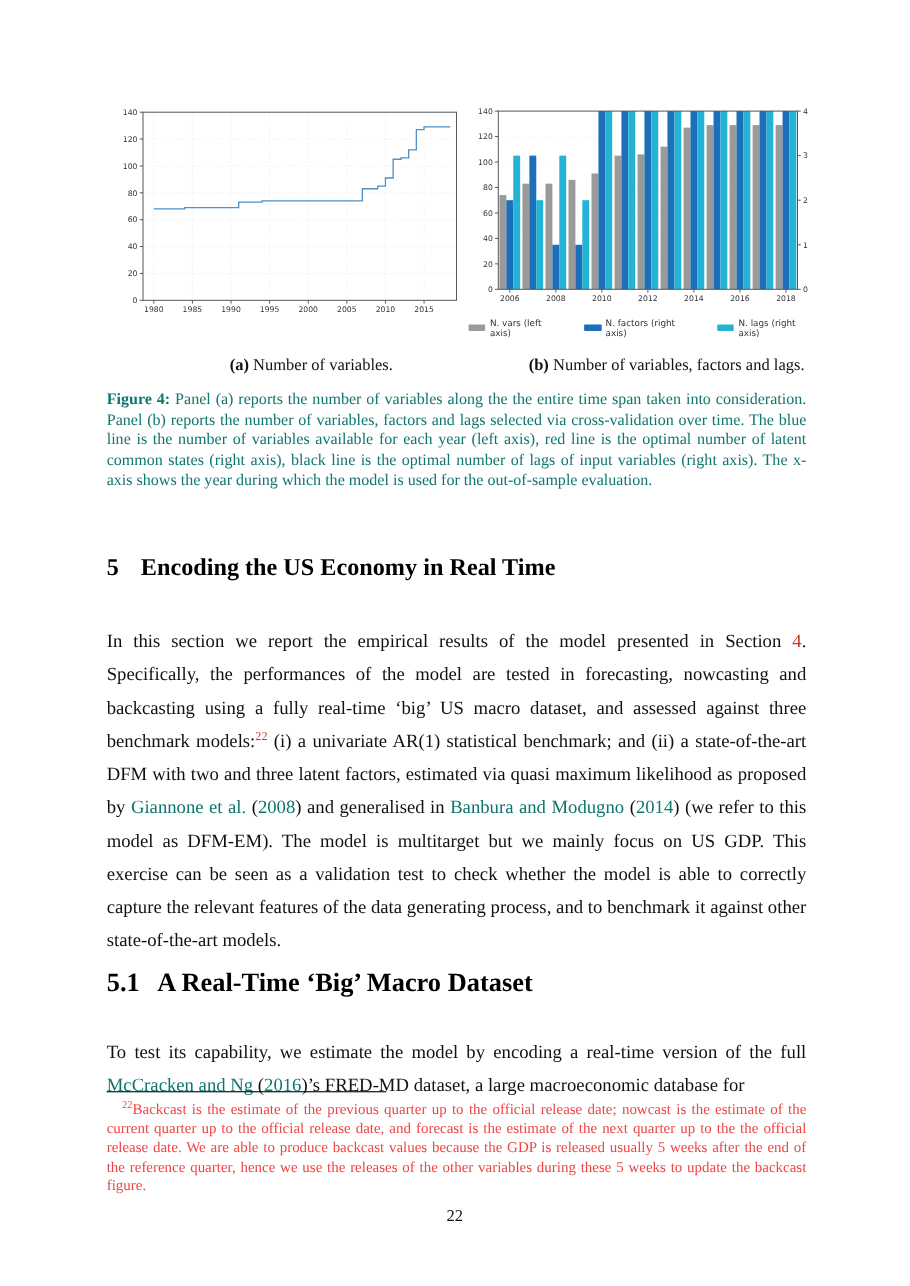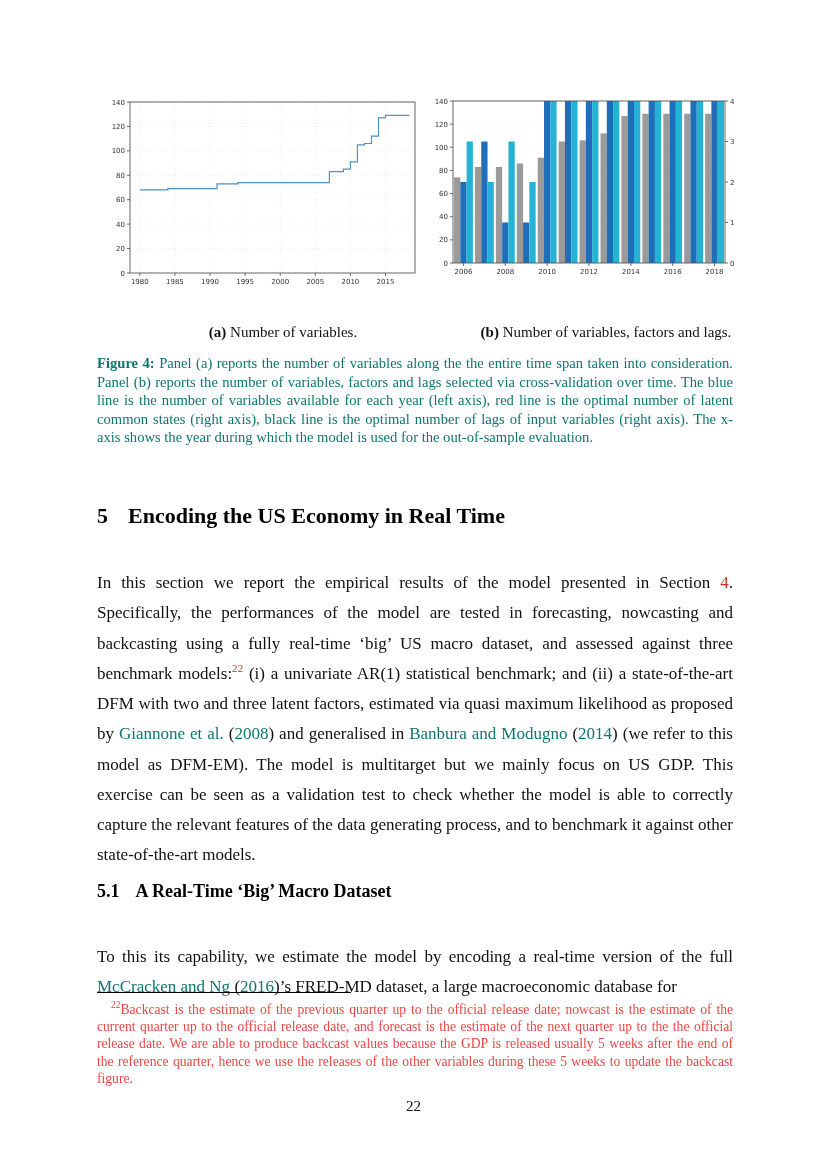--- a/index.html
+++ b/index.html
@@ -25,21 +25,21 @@
   
   .figure-caption{
     position:absolute;top:354px;left:97px;width:636px;
     font-size:14.6px;line-height:1.27;text-align:justify;color:#0f766e;
   }
   .figure-caption .figlabel{font-weight:bold;}
   
   .sec-heading{position:absolute;left:97px;font-weight:bold;color:#000;}
   .sec5{top:503px;font-size:22px;}
   .sec5 .sec-num{margin-right:20px;}
-  .sec51{top:881px;font-size:18px;}
+  .sec51{top:881px;font-size:24px;}
   .sec51 .sec-num{margin-right:16px;}
   
   .body-para{
     position:absolute;left:97px;width:636px;
     font-size:17px;line-height:1.78;text-align:justify;color:#111;
   }
   .para1{top:551px;}
   .para2{top:925px;}
   .ref-link{color:#cc3328;text-decoration:none;}
   .cite-link{color:#0f766e;text-decoration:none;}
@@ -199,41 +199,55 @@
           <line x1="163" x2="163" y1="168" y2="171" stroke="#444" stroke-width="0.8"></line>
           <text x="163" y="179" text-anchor="middle" font-size="7" fill="#333" font-family="&quot;DejaVu Sans&quot;,sans-serif">2012</text>
           <line x1="204.84615384615384" x2="204.84615384615384" y1="168" y2="171" stroke="#444" stroke-width="0.8"></line>
           <text x="204.84615384615384" y="179" text-anchor="middle" font-size="7" fill="#333" font-family="&quot;DejaVu Sans&quot;,sans-serif">2014</text>
           <line x1="246.6923076923077" x2="246.6923076923077" y1="168" y2="171" stroke="#444" stroke-width="0.8"></line>
           <text x="246.6923076923077" y="179" text-anchor="middle" font-size="7" fill="#333" font-family="&quot;DejaVu Sans&quot;,sans-serif">2016</text>
           <line x1="288.53846153846155" x2="288.53846153846155" y1="168" y2="171" stroke="#444" stroke-width="0.8"></line>
           <text x="288.53846153846155" y="179" text-anchor="middle" font-size="7" fill="#333" font-family="&quot;DejaVu Sans&quot;,sans-serif">2018</text>
           <rect x="27" y="6" width="272" height="162" fill="none" stroke="#555" stroke-width="0.9"></rect>
         </svg>
+      <div class="legend-row">
+          <span class="legend-item">
+            <span class="legend-swatch" style="background: rgb(154, 154, 154);"></span>
+            <span>N. vars (left axis)</span>
+          </span>
+          <span class="legend-item">
+            <span class="legend-swatch" style="background: rgb(28, 111, 184);"></span>
+            <span>N. factors (right axis)</span>
+          </span>
+          <span class="legend-item">
+            <span class="legend-swatch" style="background: rgb(36, 179, 212);"></span>
+            <span>N. lags (right axis)</span>
+          </span>
+        </div>
       <div class="panel-caption">
         <b>(b)</b><span> Number of variables, factors and lags.</span>
       </div>
     </div>
   </div>
 
   <div class="figure-caption">
     <span class="figlabel">Figure 4:</span><span> Panel (a) reports the number of variables along the the entire time span taken into consideration. Panel (b) reports the number of variables, factors and lags selected via cross-validation over time. The blue line is the number of variables available for each year (left axis), red line is the optimal number of latent common states (right axis), black line is the optimal number of lags of input variables (right axis). The x-axis shows the year during which the model is used for the out-of-sample evaluation.</span>
   </div>
 
   <div class="sec-heading sec5">
     <span class="sec-num">5</span><span>Encoding the US Economy in Real Time</span>
   </div>
 
   <p class="body-para para1"><span>In this section we report the empirical results of the model presented in Section </span><span class="ref-link">4</span><span>. Specifically, the performances of the model are tested in forecasting, nowcasting and backcasting using a fully real-time ‘big’ US macro dataset, and assessed against three benchmark models:</span><sup class="fnref"><span class="ref-link">22</span></sup><span> (i) a univariate AR(1) statistical benchmark; and (ii) a state-of-the-art DFM with two and three latent factors, estimated via quasi maximum likelihood as proposed by </span><span class="cite-link">Giannone et al.</span><span> (</span><span class="cite-link">2008</span><span>) and generalised in </span><span class="cite-link">Banbura and Modugno</span><span> (</span><span class="cite-link">2014</span><span>) (we refer to this model as DFM-EM). The model is multitarget but we mainly focus on US GDP. This exercise can be seen as a validation test to check whether the model is able to correctly capture the relevant features of the data generating process, and to benchmark it against other state-of-the-art models.</span></p>
 
   <div class="sec-heading sec51">
     <span class="sec-num">5.1</span><span>A Real-Time ‘Big’ Macro Dataset</span>
   </div>
 
-  <p class="body-para para2"><span>To this its capability, we estimate the model by encoding a real-time version of the full </span><span class="cite-link">McCracken and Ng</span><span> (</span><span class="cite-link">2016</span><span>)’s FRED-MD dataset, a large macroeconomic database for</span></p>
+  <p class="body-para para2"><span>To test its capability, we estimate the model by encoding a real-time version of the full </span><span class="cite-link">McCracken and Ng</span><span> (</span><span class="cite-link">2016</span><span>)’s FRED-MD dataset, a large macroeconomic database for</span></p>
 
   <div class="footnote-rule"></div>
   <div class="footnote">
     <sup>22</sup><span>Backcast is the estimate of the previous quarter up to the official release date; nowcast is the estimate of the current quarter up to the official release date, and forecast is the estimate of the next quarter up to the the official release date. We are able to produce backcast values because the GDP is released usually 5 weeks after the end of the reference quarter, hence we use the releases of the other variables during these 5 weeks to update the backcast figure.</span>
   </div>
 
   <div class="page-number">22</div>
 
 </div>
 

